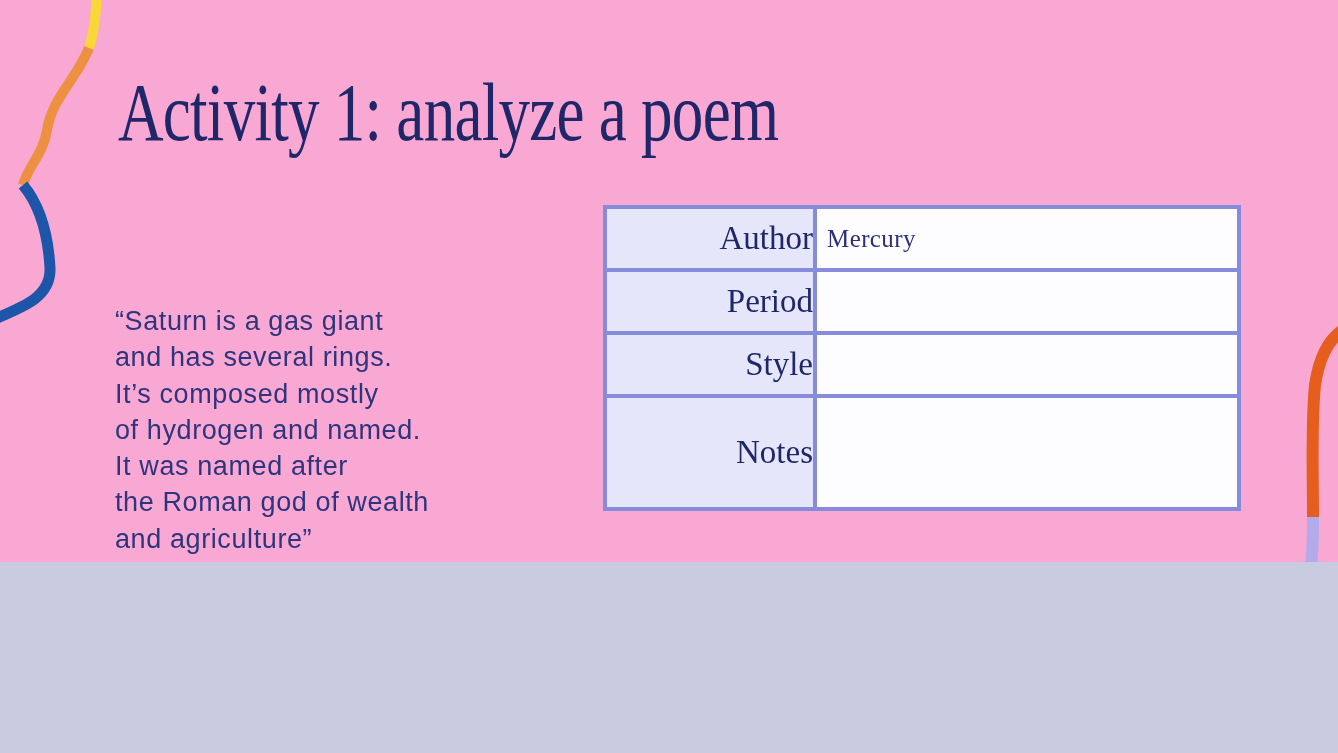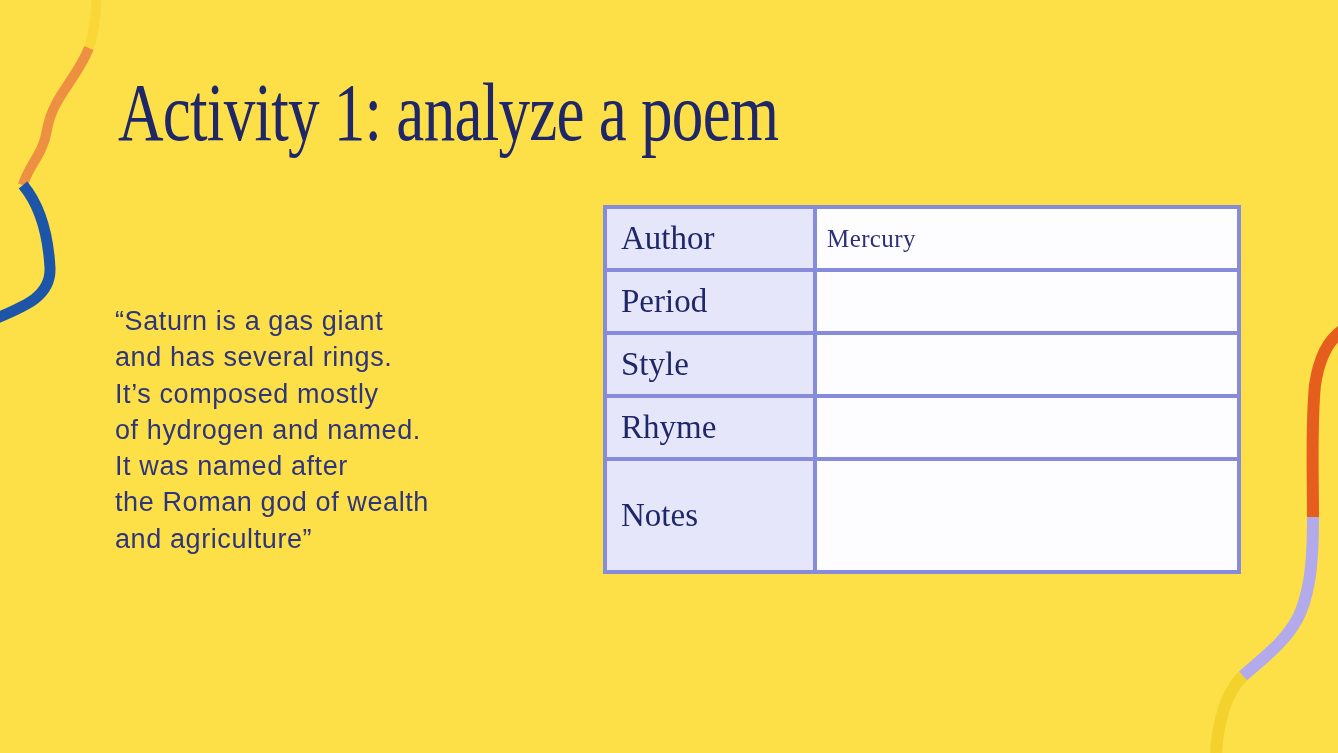--- a/index.html
+++ b/index.html
@@ -4,22 +4,22 @@
 <style>
   html, body {
     margin: 0;
     padding: 0;
     background: #c9cbe0;
     font-family: "Liberation Sans", sans-serif;
   }
   .slide {
     position: relative;
     width: 1338px;
-    height: 753px;
-    background: #fde047;
+    height: 562px;
+    background: #f9a8d4;
     overflow: hidden;
   }
   
   .squiggles {
     position: absolute;
     left: 0; top: 0;
     width: 1338px;
     height: 753px;
     pointer-events: none;
   }
@@ -78,21 +78,21 @@
     margin: 0;
     vertical-align: middle;
   }
   .label-cell {
     width: 192px;
     background: #e6e6fb;
     font-family: "Liberation Serif", serif;
     font-weight: 400;
     font-size: 33px;
     color: #1f2769;
-    text-align: left;
+    text-align: right;
     padding: 0 0 0 14px;
   }
   .value-cell {
     width: 410px;
     background: #fdfdff;
     font-family: Liberation Serif, serif;
     font-size: 25px;
     letter-spacing: 0.4px;
     color: #2b3078;
     padding: 0 0 0 10px;
@@ -133,24 +133,20 @@
         <td class="value-cell">Mercury</td>
       </tr>
       <tr class="row-normal">
         <th class="label-cell">Period</th>
         <td class="value-cell"></td>
       </tr>
       <tr class="row-normal">
         <th class="label-cell">Style</th>
         <td class="value-cell"></td>
       </tr>
-      <tr class="row-normal">
-        <th class="label-cell">Rhyme</th>
-        <td class="value-cell"></td>
-      </tr>
       <tr class="row-tall">
         <th class="label-cell">Notes</th>
         <td class="value-cell"></td>
       </tr>
     </tbody>
   </table>
 
 </div>
 
 </body></html>

